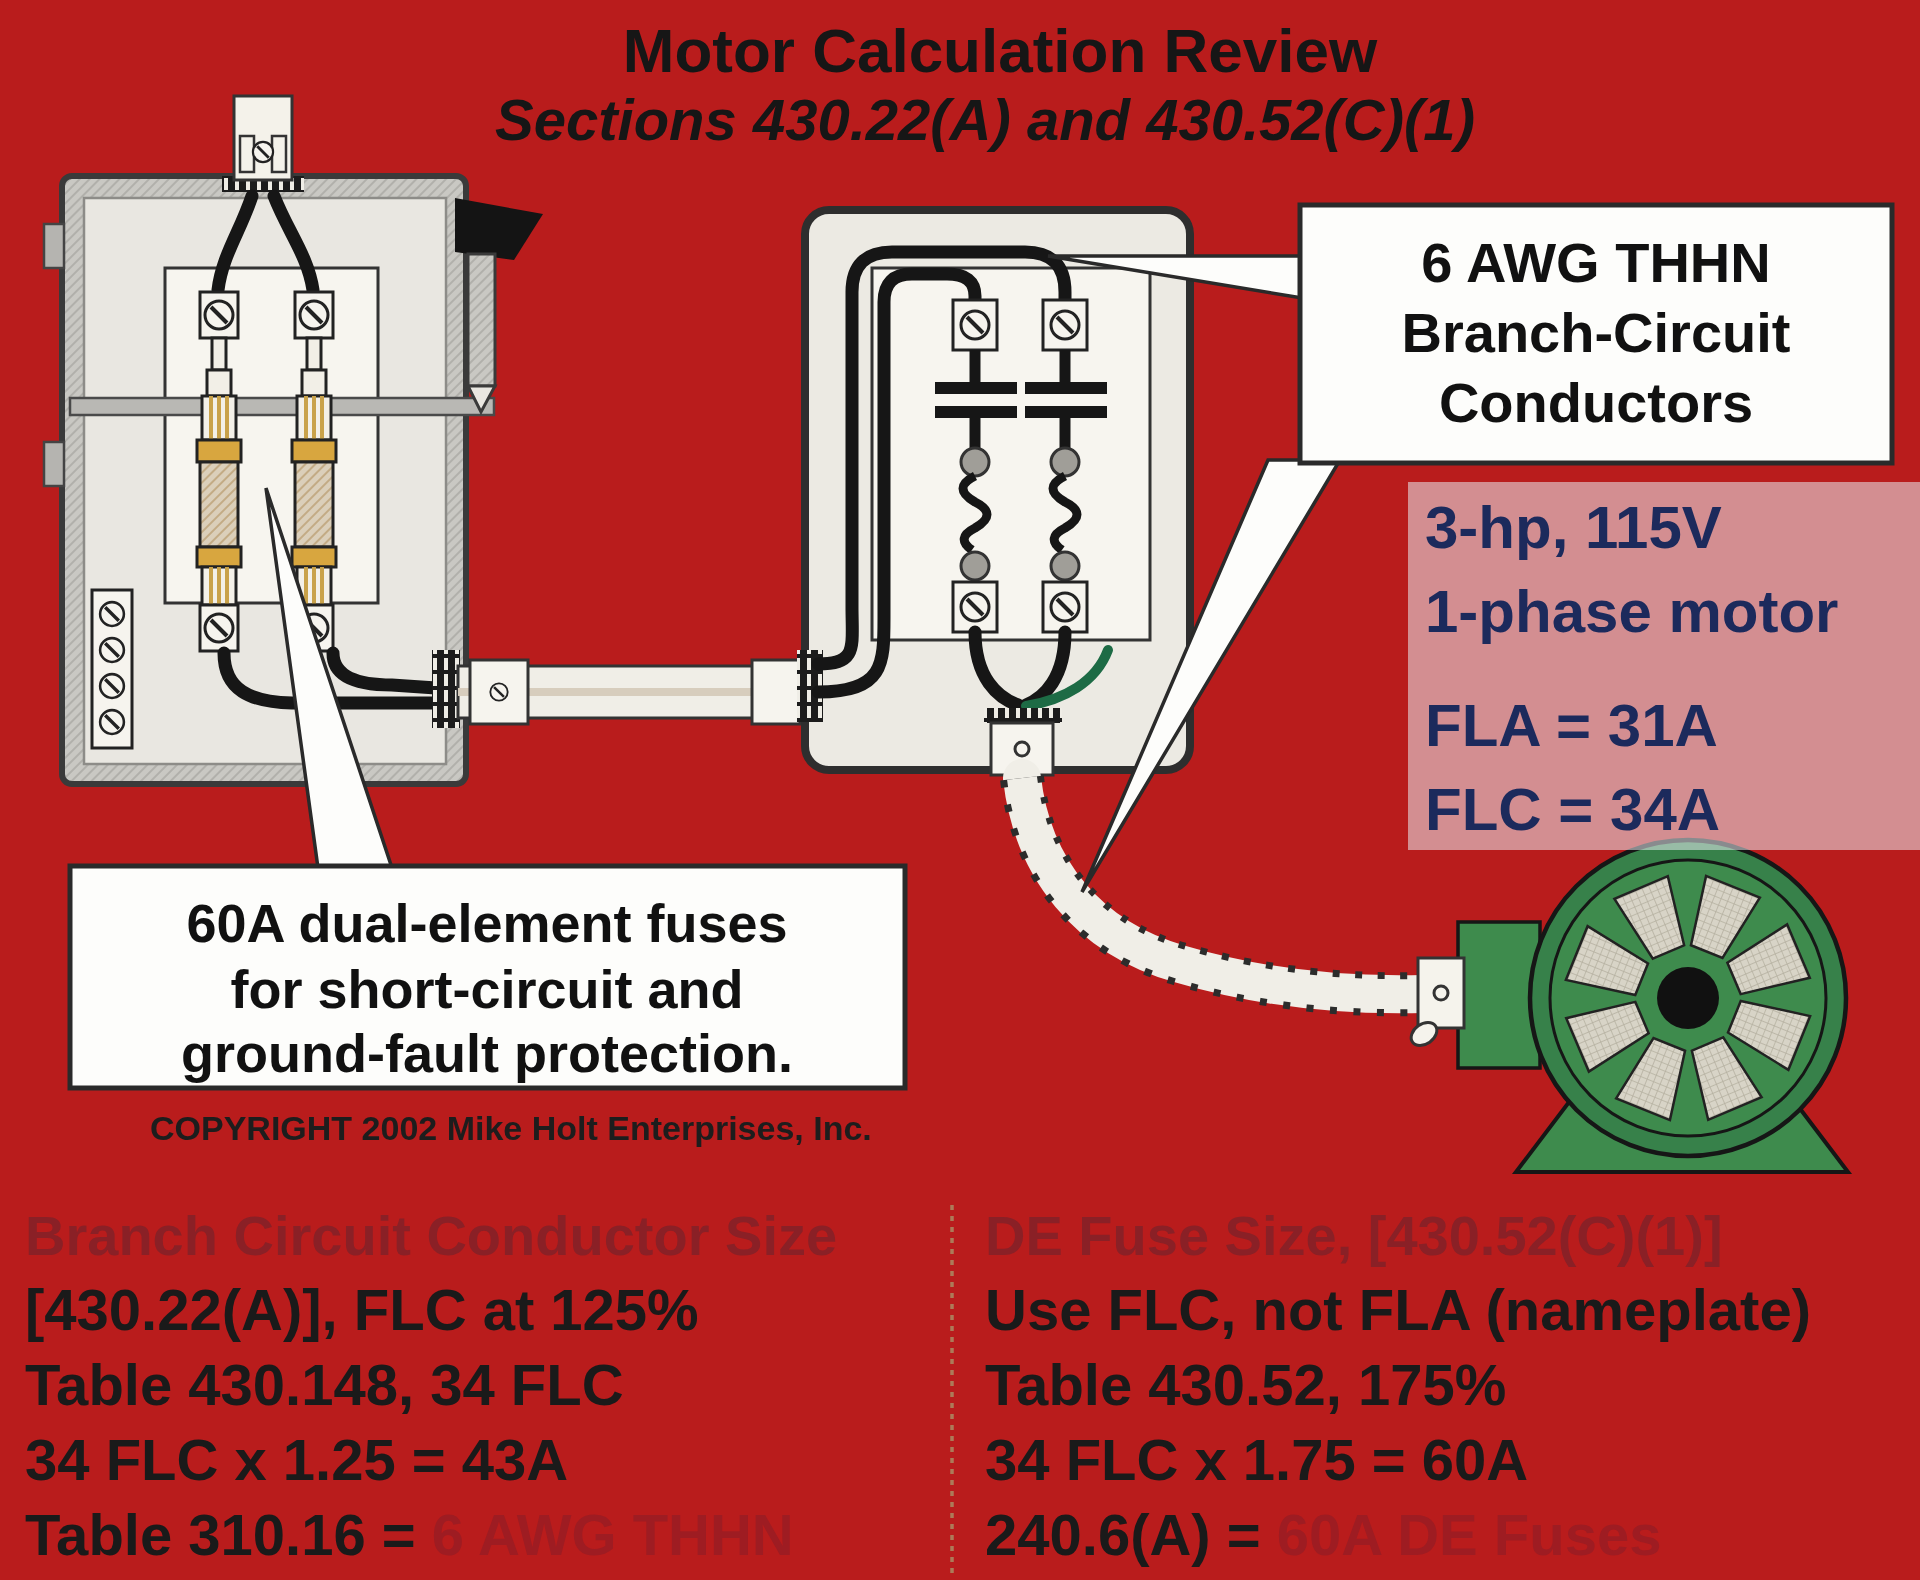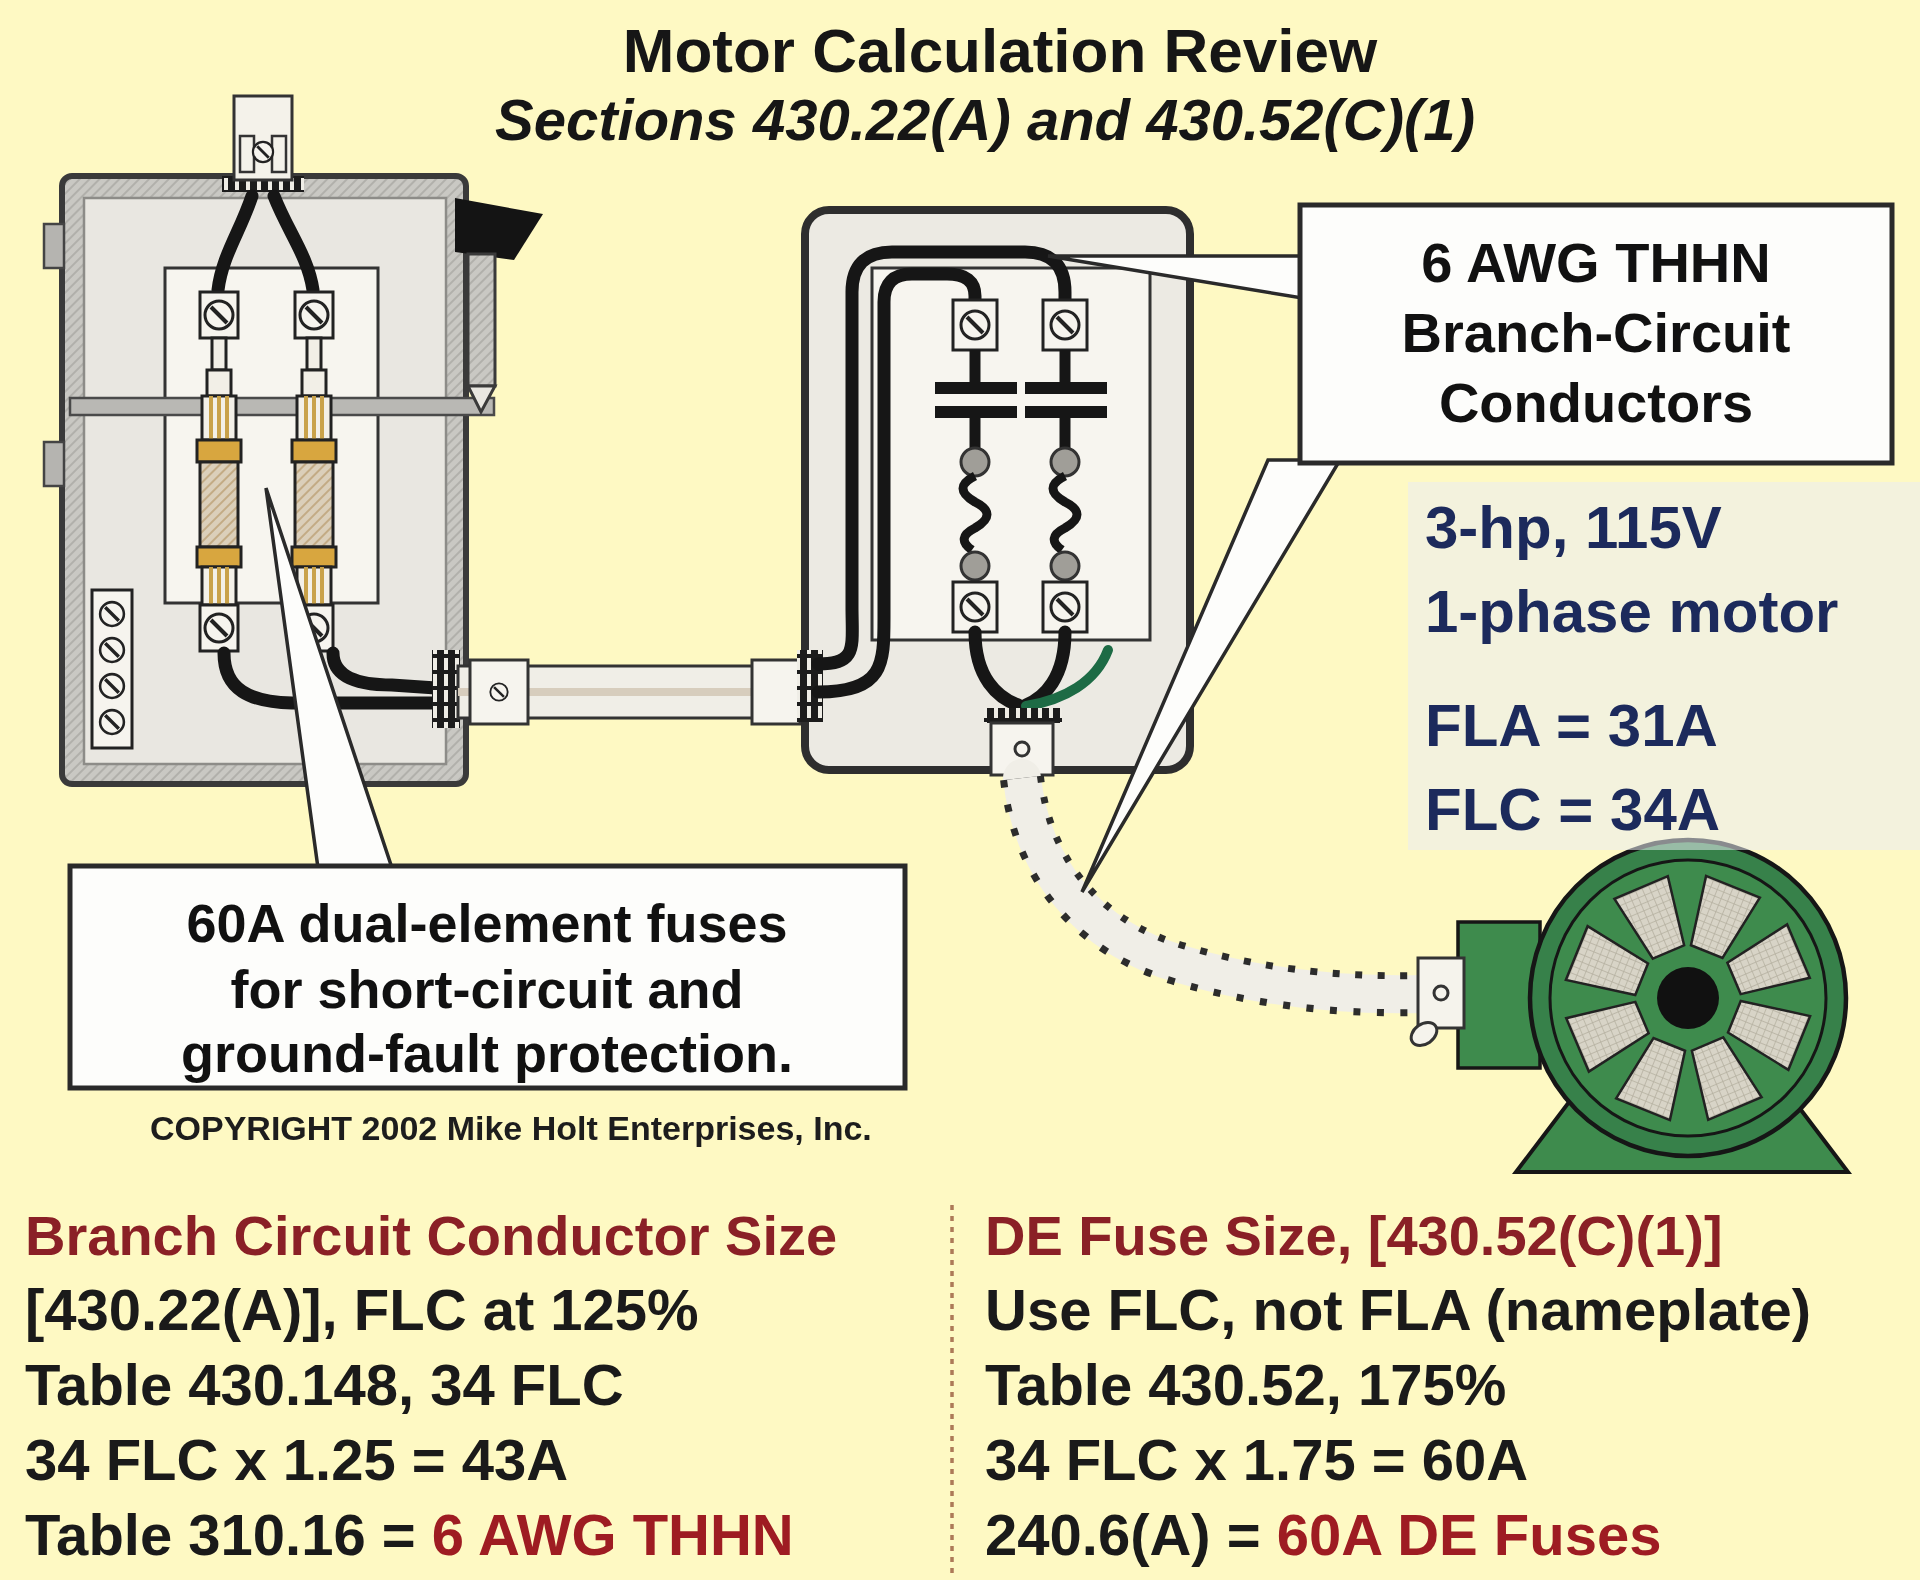--- a/index.html
+++ b/index.html
@@ -1,16 +1,16 @@
 <!DOCTYPE html>
 <html><head>
 <meta charset="utf-8">
 <style>
   html,body{margin:0;padding:0;background:#e8e7e3;}
-  .page{position:relative;width:1920px;height:1580px;background:#fef9c3;overflow:hidden;
+  .page{position:relative;width:1920px;height:1580px;background:#b91c1c;overflow:hidden;
         font-family:"Liberation Sans", sans-serif;}
   svg{display:block}
   text{font-family:"Liberation Sans", sans-serif;}
   .t-title{font-size:62px;font-weight:bold;fill:#161616;}
   .t-sub{font-size:58px;font-weight:bold;font-style:italic;fill:#161616;}
   .t-callout{font-size:56px;font-weight:bold;fill:#111;}
   .t-callout2{font-size:54px;font-weight:bold;fill:#111;}
   .t-navy{font-size:60px;font-weight:bold;fill:#1c2a5c;}
   .t-copy{font-size:34px;font-weight:bold;fill:#1d1d1d;}
   .t-line{font-size:58px;font-weight:bold;fill:#1a1a1a;}

